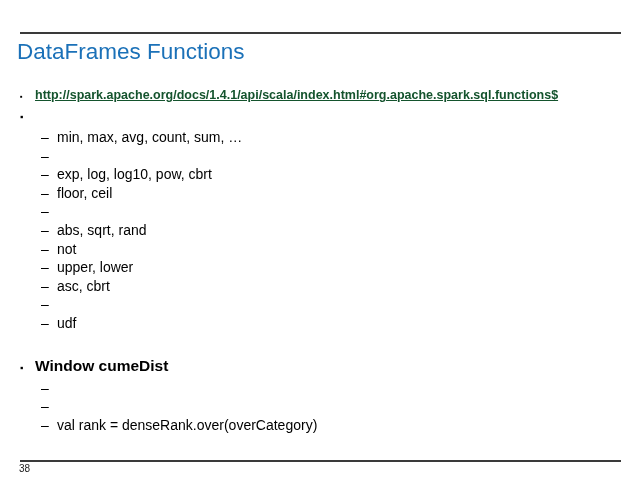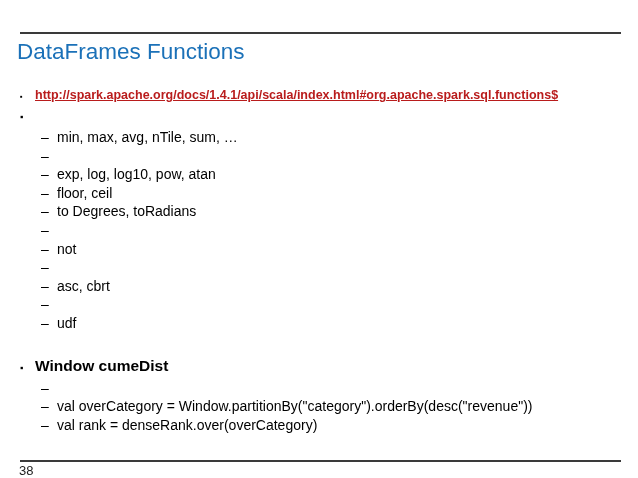--- a/index.html
+++ b/index.html
@@ -37,21 +37,21 @@
   }
   .row { display: flex; align-items: baseline; }
   .marker {
     flex: 0 0 15px;
     width: 15px;
     font-size: 0.62em;
     color: #000;
   }
   .link-row { font-size: 12.5px; line-height: 17px; font-weight: bold; }
   .doc-link {
-    color: #b91c1c;
+    color: #14532d;
     text-decoration: underline;
     white-space: nowrap;
   }
   .heading-row {
     margin-top: 2px;
     font-size: 15.5px;
     font-weight: bold;
     line-height: 20px;
   }
   .heading-row.window { margin-top: 23px; }
@@ -63,21 +63,21 @@
     display: flex;
     padding-left: 21px;
     font-size: 14px;
     line-height: 18.6px;
     white-space: nowrap;
   }
   .dash { flex: 0 0 16px; width: 16px; }
   .page-number {
     position: absolute;
     left: 19px; top: 463px;
-    font-size: 13px;
+    font-size: 10px;
     color: #222;
     text-align: center;
   }
 </style>
 </head>
 <body>
 
 <div class="slide">
 
   <div class="rule rule-top"></div>
@@ -91,46 +91,47 @@
       <a href="#" class="doc-link">http://spark.apache.org/docs/1.4.1/api/scala/index.html#org.apache.spark.sql.functions$</a>
     </div>
 
     <div class="row heading-row">
       <span class="marker">▪</span>
     </div>
 
     <ul class="sublist">
       <li class="subitem">
           <span class="dash">–</span>
-          <span>min, max, avg, nTile, sum, …</span>
+          <span>min, max, avg, count, sum, …</span>
         </li>
       <li class="subitem">
           <span class="dash">–</span>
         </li>
       <li class="subitem">
           <span class="dash">–</span>
-          <span>exp, log, log10, pow, atan</span>
+          <span>exp, log, log10, pow, cbrt</span>
         </li>
       <li class="subitem">
           <span class="dash">–</span>
           <span>floor, ceil</span>
         </li>
       <li class="subitem">
           <span class="dash">–</span>
-          <span>to Degrees, toRadians</span>
         </li>
       <li class="subitem">
           <span class="dash">–</span>
+          <span>abs, sqrt, rand</span>
         </li>
       <li class="subitem">
           <span class="dash">–</span>
           <span>not</span>
         </li>
       <li class="subitem">
           <span class="dash">–</span>
+          <span>upper, lower</span>
         </li>
       <li class="subitem">
           <span class="dash">–</span>
           <span>asc, cbrt</span>
         </li>
       <li class="subitem">
           <span class="dash">–</span>
         </li>
       <li class="subitem">
           <span class="dash">–</span>
@@ -142,21 +143,20 @@
       <span class="marker">▪</span>
       <span>Window cumeDist</span>
     </div>
 
     <ul class="sublist">
       <li class="subitem">
           <span class="dash">–</span>
         </li>
       <li class="subitem">
           <span class="dash">–</span>
-          <span>val overCategory = Window.partitionBy("category").orderBy(desc("revenue"))</span>
         </li>
       <li class="subitem">
           <span class="dash">–</span>
           <span>val rank = denseRank.over(overCategory)</span>
         </li>
     </ul>
 
   </div>
 
   <div class="rule rule-bottom"></div>

